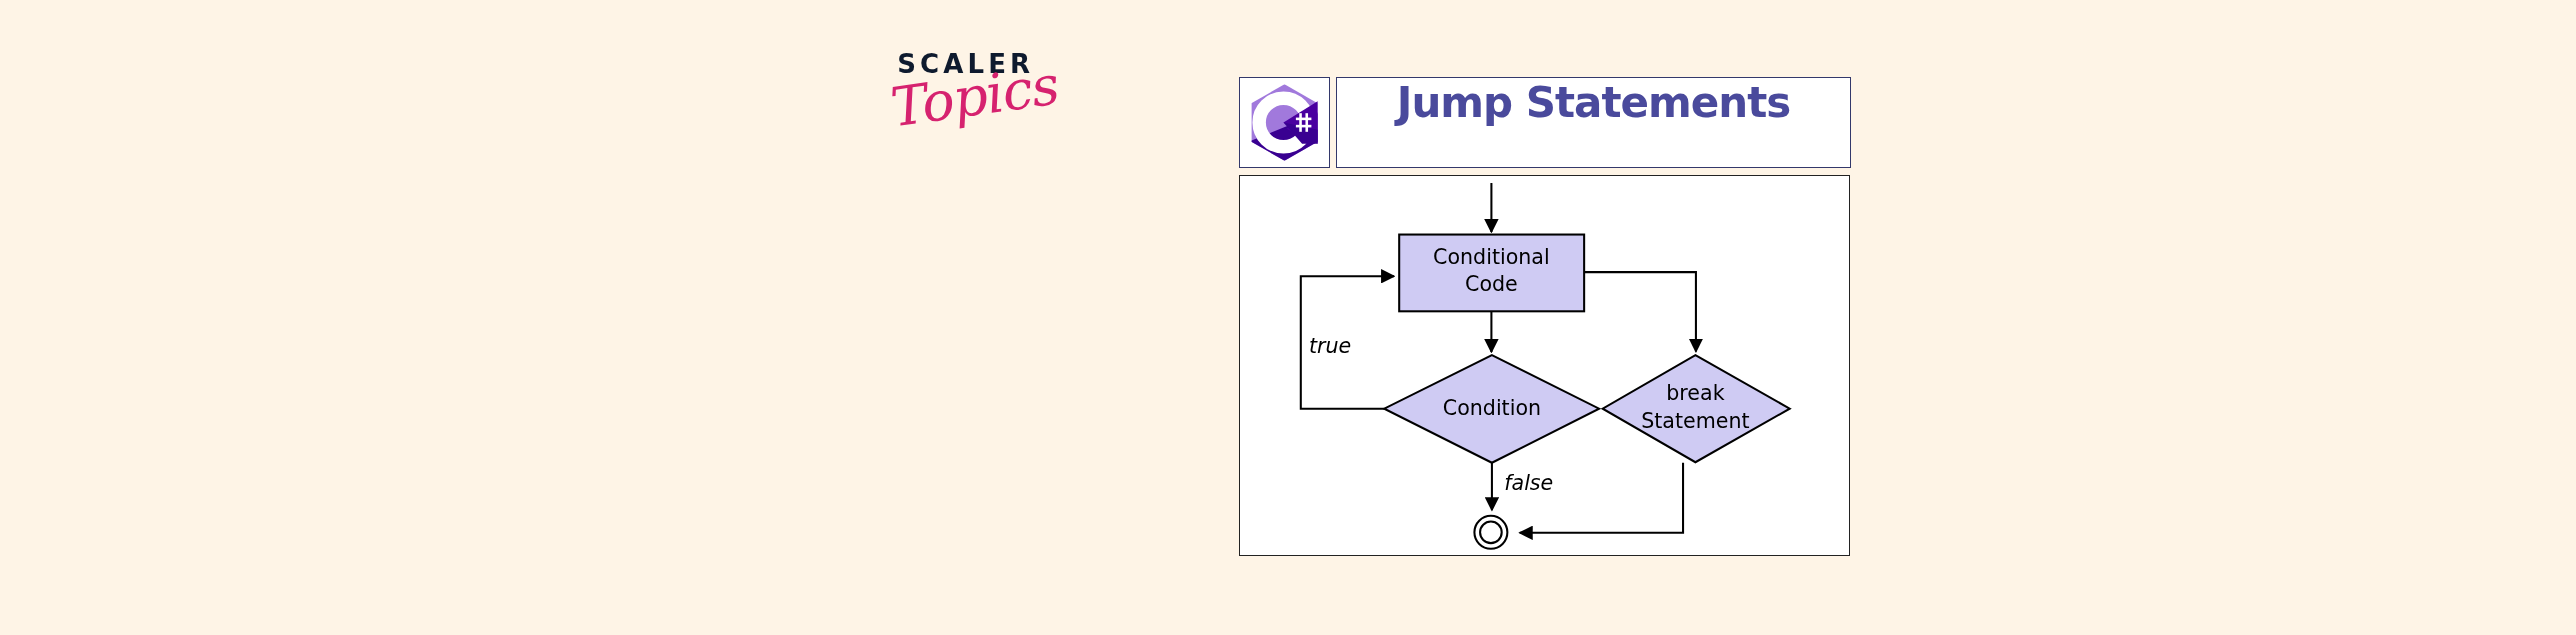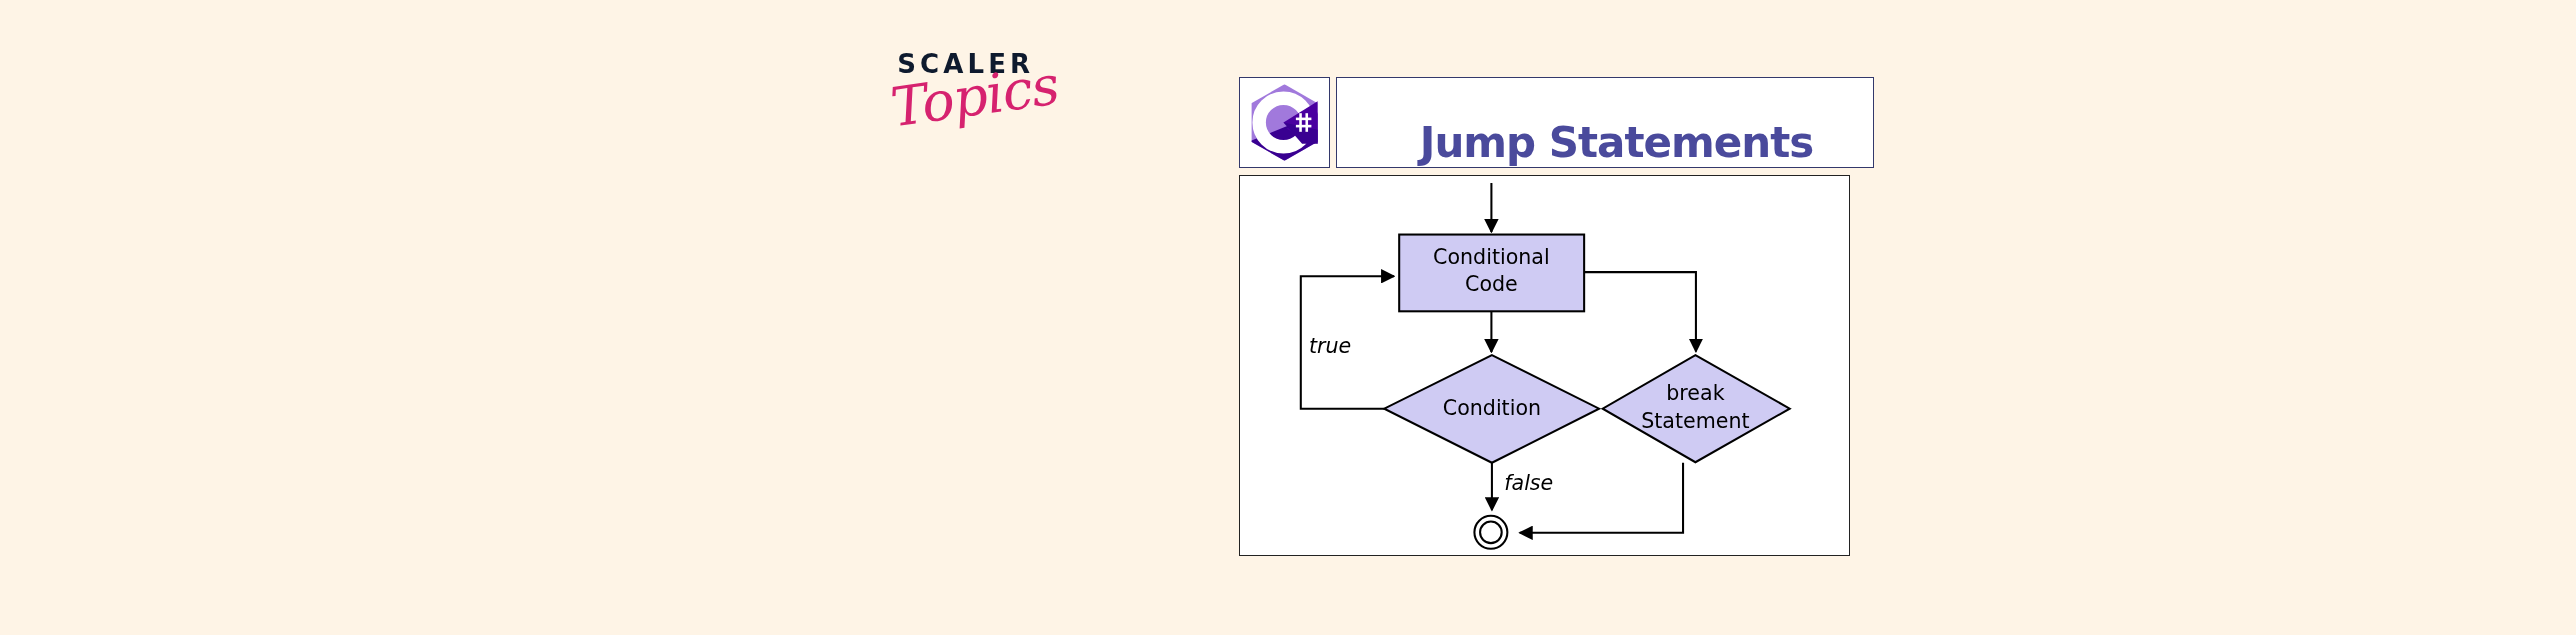--- a/index.html
+++ b/index.html
@@ -36,21 +36,21 @@
     position: absolute; left: 1239px; top: 77px;
     width: 89px; height: 89px;
     background: #ffffff;
     border: 1.5px solid #33386b;
   }
   .title-box {
     position: absolute; left: 1336px; top: 77px;
     width: 513px; height: 89px;
     background: #ffffff;
     border: 1.5px solid #33386b;
-    display: flex; align-items: flex-end; justify-content: center; padding-left: 23px;
+    display: flex; align-items: flex-start; justify-content: center;
   }
   .title-text {
     font-family: "DejaVu Sans", sans-serif;
     font-weight: bold;
     font-size: 42px;
     color: #4a4a9c;
     letter-spacing: -1px;
   }
   .diagram-box {
     position: absolute; left: 1239px; top: 175px;

